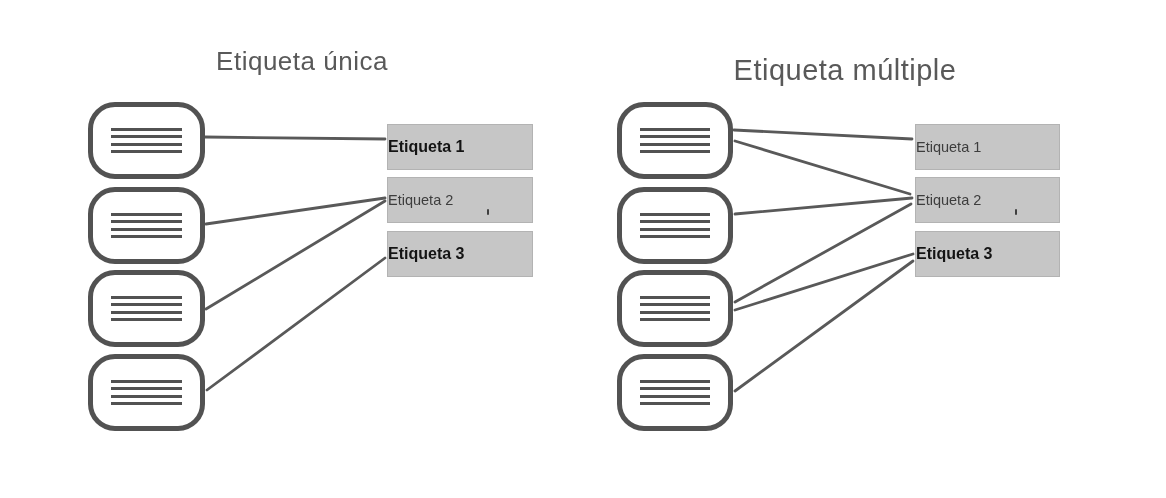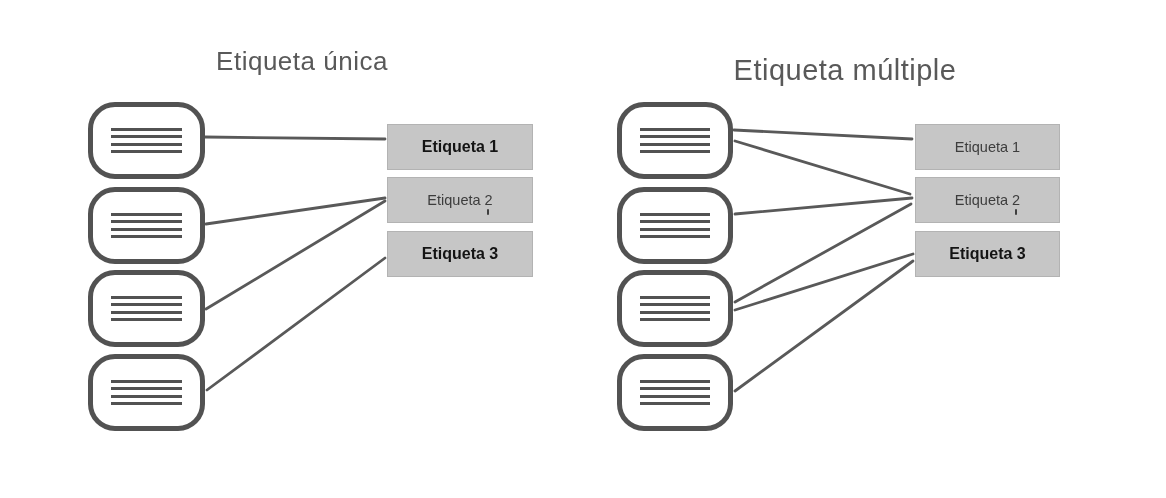--- a/index.html
+++ b/index.html
@@ -31,21 +31,21 @@
   .doc-lines{
     display:flex;flex-direction:column;gap:4.5px;
     width:66%;
   }
   .doc-line{height:3px;width:100%;background:#525252;}
   .label-box{
     position:absolute;
     box-sizing:border-box;
     background:#c6c6c6;
     border:1px solid #b3b3b3;
-    display:flex;align-items:center;justify-content:center;
+    display:flex;align-items:center;
     color:#3d3d3d;
     font-size:14.5px;
   }
   .label-box.bold{
     font-weight:bold;
     color:#141414;
     font-size:16px;
   }
   .tick{
     position:absolute;

